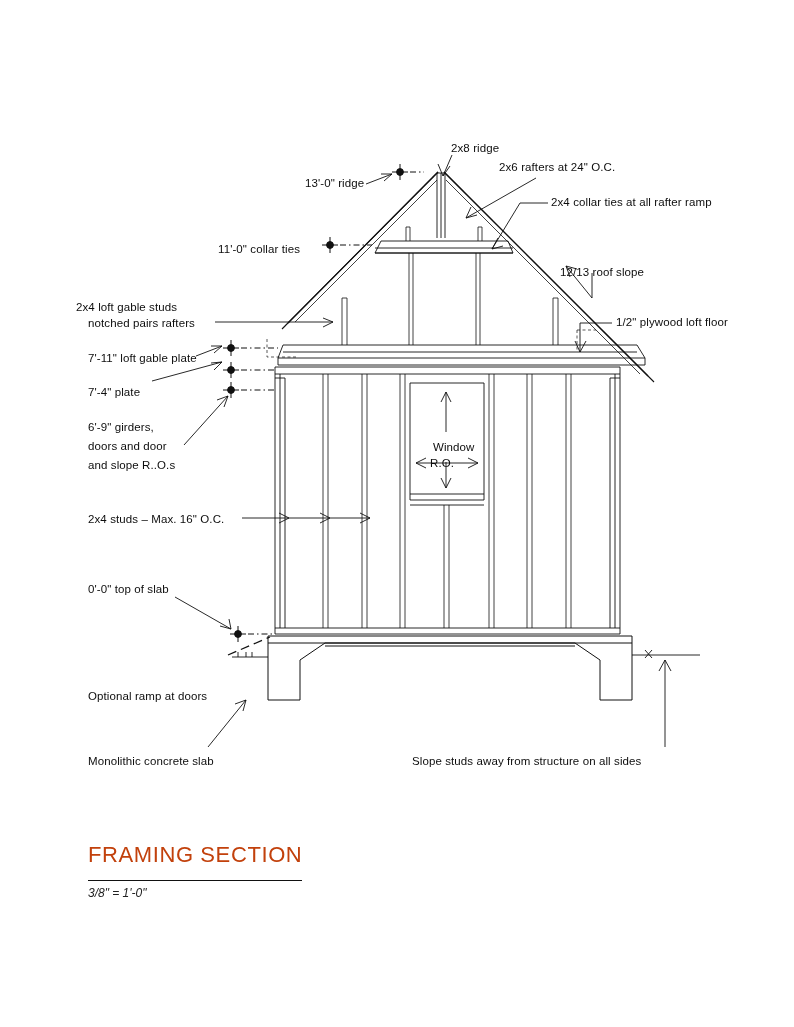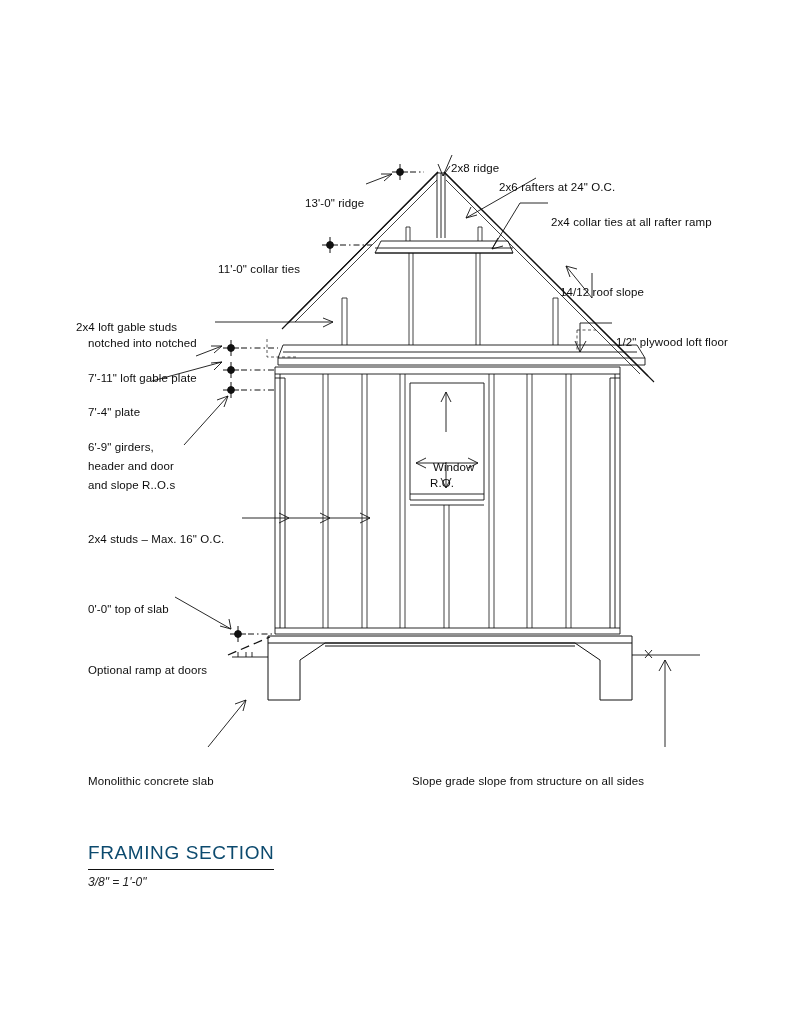--- a/index.html
+++ b/index.html
@@ -11,28 +11,27 @@
   svg#drawing{position:absolute;left:0;top:0;width:794px;height:1027px;}
 
   .lbl{
     position:absolute;
     font-family:"Liberation Sans",sans-serif;
     font-size:11.5px;
     color:#0d0d0d;
     white-space:nowrap;
     letter-spacing:0.1px;
     line-height:1.38;
-    margin-top:20px;
   }
 
   #title-block{position:absolute;left:88px;top:842px;}
   #title-main{
     font-family:"Liberation Sans",sans-serif;
-    font-size:19px;letter-spacing:0.6px;color:#0c4a6e;
-    border-bottom:1px solid #111;display:inline-block;padding-bottom:5px;
+    font-size:22px;letter-spacing:0.6px;color:#c2410c;
+    border-bottom:1px solid #111;display:inline-block;padding-bottom:12px;
   }
   #title-scale{
     font-family:"Liberation Sans",sans-serif;
     font-size:12px;font-style:italic;color:#222;margin-top:5px;
   }
 </style>
 </head>
 <body>
 
 <div id="sheet">
@@ -249,38 +248,38 @@
       </g>
 
     </g>
   </svg>
 
   <div class="lbl" style="left:451px;top:141px;">2x8 ridge</div>
   <div class="lbl" style="left:305px;top:176px;">13'-0" ridge</div>
   <div class="lbl" style="left:499px;top:160px;">2x6 rafters at 24" O.C.</div>
   <div class="lbl" style="left:551px;top:195px;">2x4 collar ties at all rafter ramp</div>
   <div class="lbl" style="left:218px;top:242px;">11'-0" collar ties</div>
-  <div class="lbl" style="left:560px;top:265px;">14/12 roof slope</div>
+  <div class="lbl" style="left:560px;top:265px;">12/13 roof slope</div>
   <div class="lbl" style="left:616px;top:315px;">1/2" plywood loft floor</div>
 
   <div class="lbl" style="left:76px;top:300px;">2x4 loft gable studs</div>
-  <div class="lbl" style="left:88px;top:316px;">notched into notched</div>
+  <div class="lbl" style="left:88px;top:316px;">notched pairs rafters</div>
 
   <div class="lbl" style="left:88px;top:351px;">7'-11" loft gable plate</div>
   <div class="lbl" style="left:88px;top:385px;">7'-4" plate</div>
 
   <div class="lbl" style="left:88px;top:420px;">6'-9" girders,</div>
-  <div class="lbl" style="left:88px;top:439px;">header and door</div>
+  <div class="lbl" style="left:88px;top:439px;">doors and door</div>
   <div class="lbl" style="left:88px;top:458px;">and slope R..O.s</div>
 
   <div class="lbl" style="left:88px;top:512px;">2x4 studs – Max. 16" O.C.</div>
   <div class="lbl" style="left:88px;top:582px;">0'-0" top of slab</div>
-  <div class="lbl" style="left:88px;top:643px;">Optional ramp at doors</div>
+  <div class="lbl" style="left:88px;top:689px;">Optional ramp at doors</div>
   <div class="lbl" style="left:88px;top:754px;text-align:center;">Monolithic concrete slab</div>
-  <div class="lbl" style="left:412px;top:754px;">Slope grade slope from structure on all sides</div>
+  <div class="lbl" style="left:412px;top:754px;">Slope studs away from structure on all sides</div>
 
   <div class="lbl" style="left:433px;top:440px;">Window</div>
   <div class="lbl" style="left:430px;top:456px;">R.O.</div>
 
   <div id="title-block">
     <div id="title-main">FRAMING SECTION</div>
     <div id="title-scale">3/8" = 1'-0"</div>
   </div>
 
 </div>

